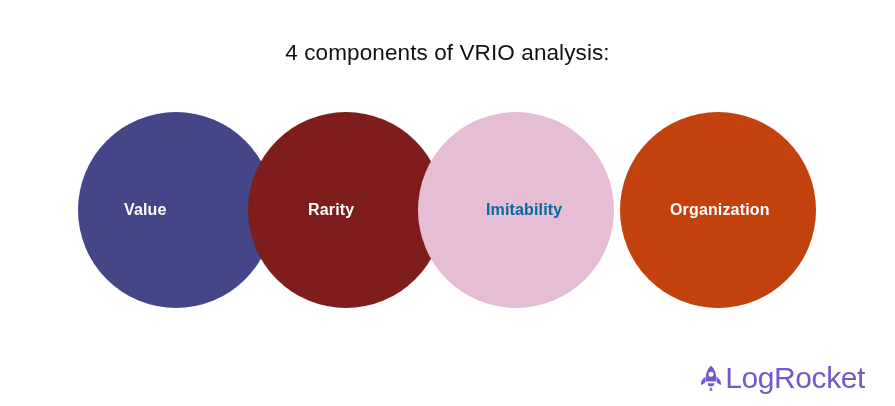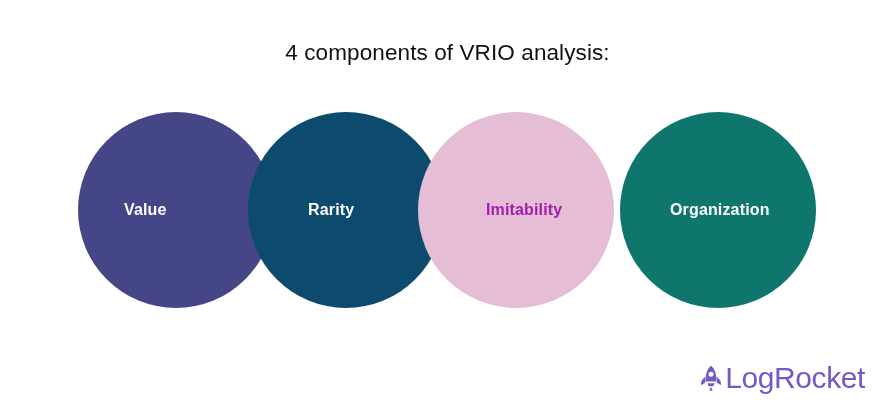--- a/index.html
+++ b/index.html
@@ -100,29 +100,29 @@
 <div class="canvas" style="background: rgb(255, 255, 255); padding-left: 48px;">
 
   <div class="title">4 components of VRIO analysis:</div>
 
   <div class="circle-row">
 
     <div class="circle c1" style="background: rgb(68, 70, 135);">
       <span class="circle-label" style="color: rgb(255, 255, 255);">Value</span>
     </div>
 
-    <div class="circle c2" style="background: #0c4a6e;">
+    <div class="circle c2" style="background: #7f1d1d;">
       <span class="circle-label" style="color: rgb(255, 255, 255);">Rarity</span>
     </div>
 
     <div class="circle c3" style="background: rgb(229, 189, 213);">
-      <span class="circle-label" style="color: #a21caf; text-align: center;">Imitability</span>
+      <span class="circle-label" style="color: #0369a1; text-align: center;">Imitability</span>
     </div>
 
-    <div class="circle c4" style="background: #0f766e;">
+    <div class="circle c4" style="background: #c2410c;">
       <span class="circle-label" style="color: rgb(255, 255, 255);">Organization</span>
     </div>
 
   </div>
 
   <div class="logo">
     <svg class="logo-mark" viewBox="0 0 22 26">
       <g fill="#7557c9">
         <path d="M11 0.6 C14.6 4.0 16.3 8.6 16.3 13.2 L16.3 16.6 L5.7 16.6 L5.7 13.2 C5.7 8.6 7.4 4.0 11 0.6 Z"></path>
         <path d="M5.3 11.6 L2.2 15.1 C1.5 15.9 1.1 16.9 1.1 18.0 L1.1 20.3 L5.3 17.6 Z"></path>

